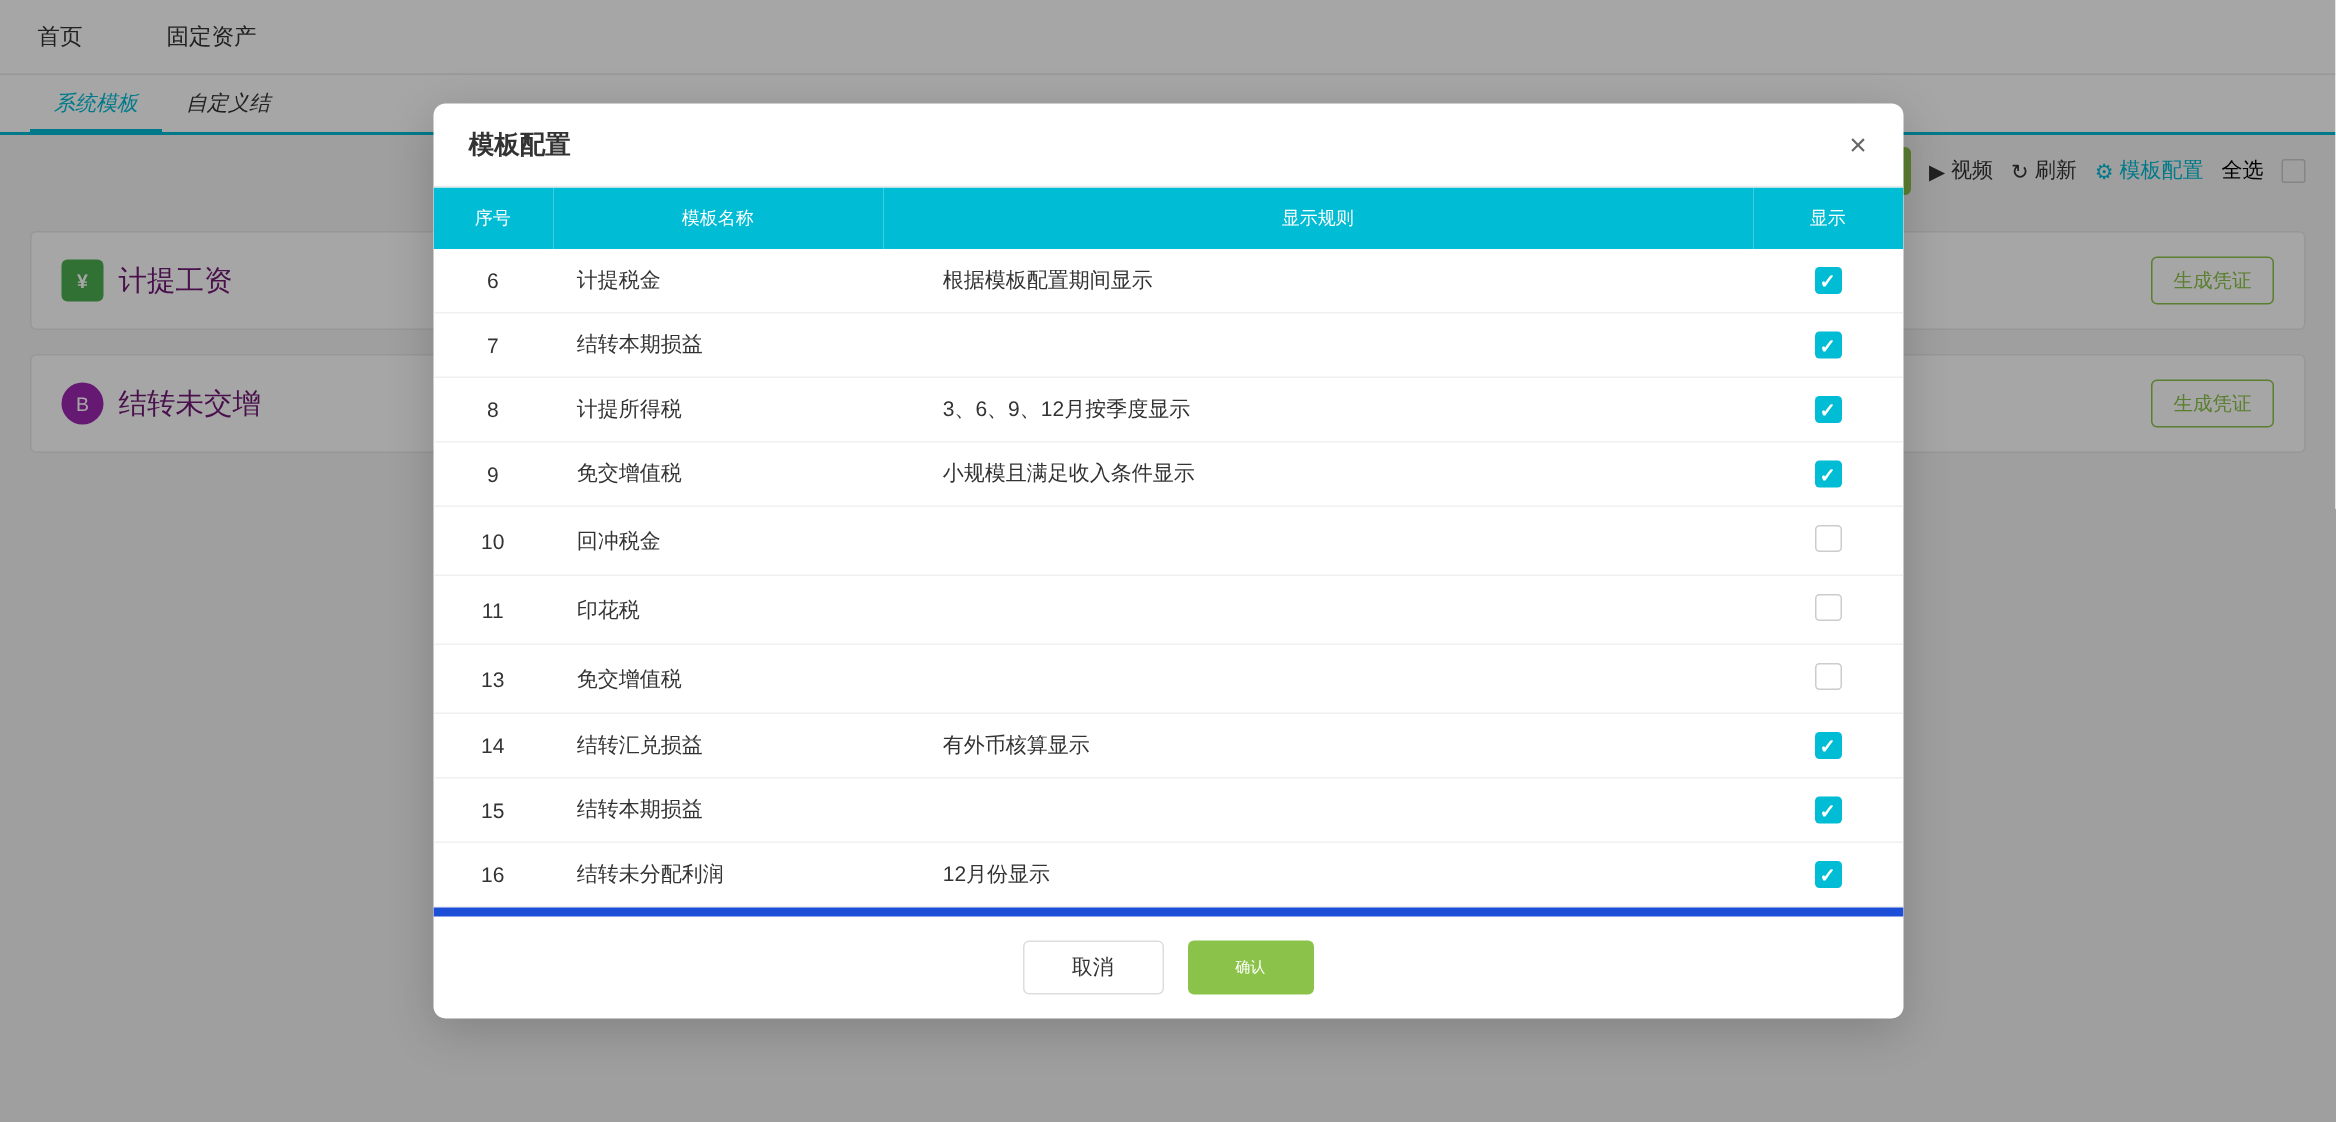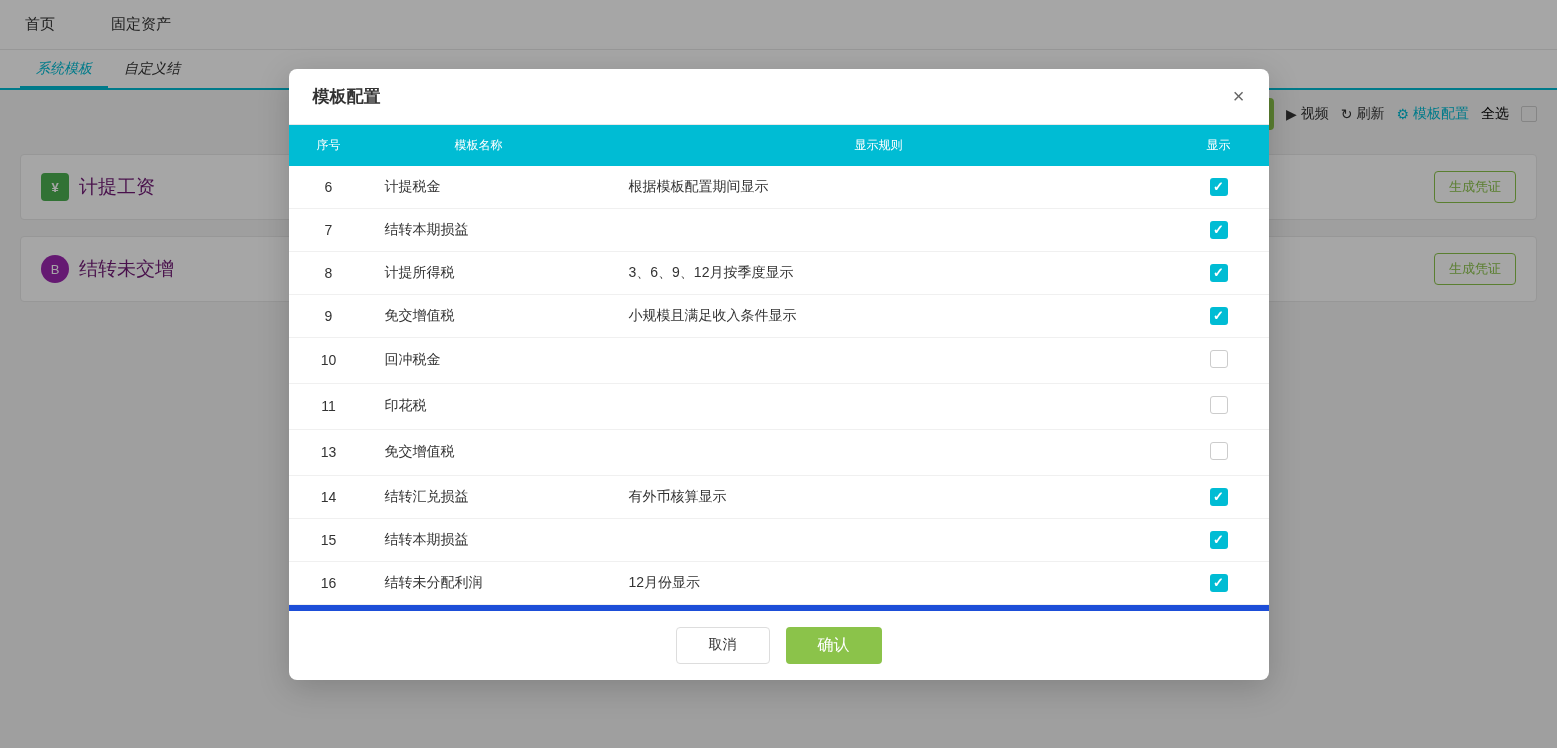--- a/index.html
+++ b/index.html
@@ -284,21 +284,21 @@
       cursor: pointer;
       font-size: 14px;
     }
     .btn-confirm {
       padding: 8px 32px;
       border: none;
       background: #8bc34a;
       color: #fff;
       border-radius: 4px;
       cursor: pointer;
-      font-size: 16px;
+      font-size: 10px;
     }
 
     
     .modal-body::-webkit-scrollbar { width: 6px; }
     .modal-body::-webkit-scrollbar-track { background: #f0f0f0; }
     .modal-body::-webkit-scrollbar-thumb { background: #ccc; border-radius: 3px; }
   </style>
 </head>
 <body>
 

